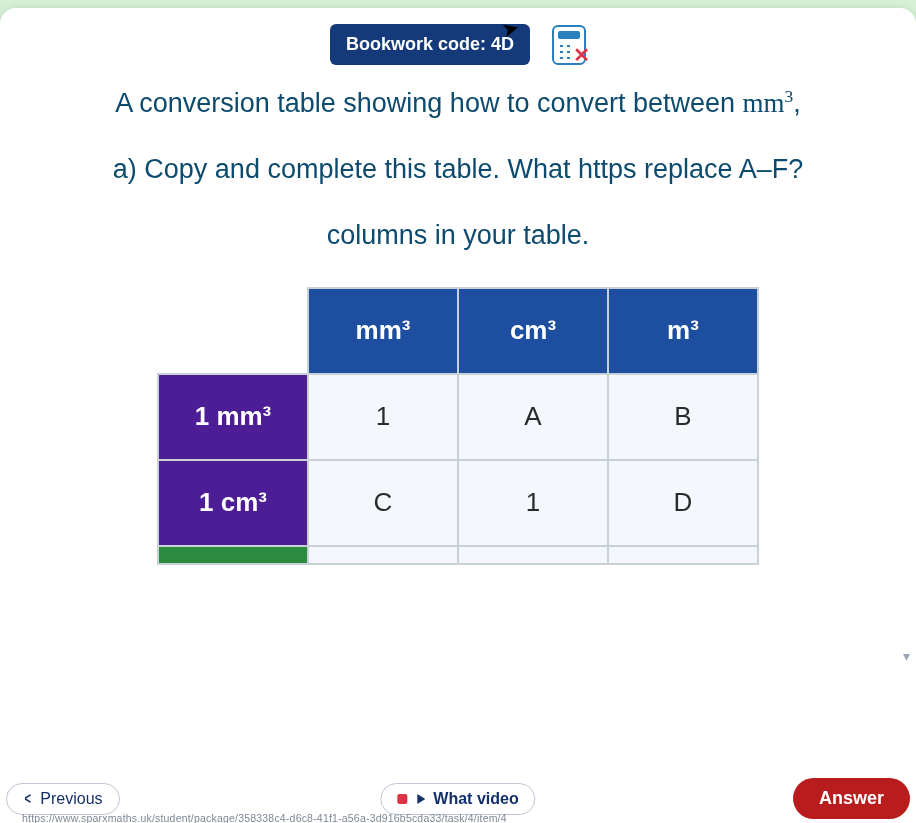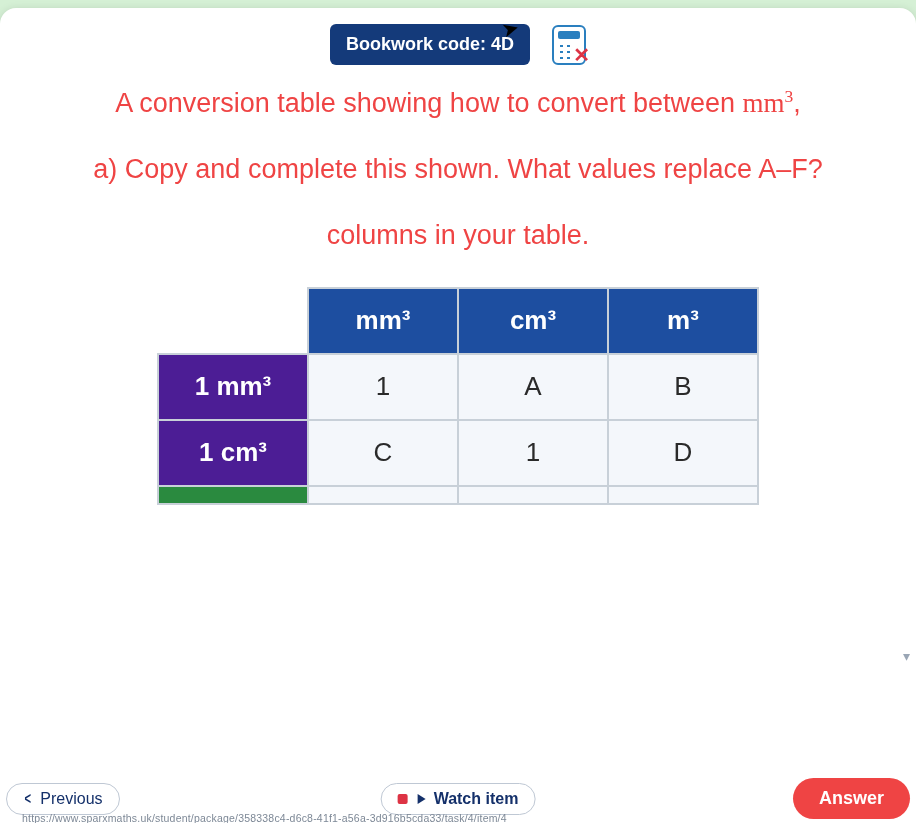--- a/index.html
+++ b/index.html
@@ -59,31 +59,31 @@
   }
   .calc-icon::before {
     content: ""; position: absolute; top: 4px; left: 4px; right: 4px; height: 8px;
     background: #2a7fbf; border-radius: 2px;
   }
   .calc-icon .dots { position: absolute; left: 4px; right: 12px; top: 16px; bottom: 4px;
     background-image: radial-gradient(#2a7fbf 1.3px, transparent 1.3px);
     background-size: 7px 6px; }
   .calc-x { position:absolute; right:-6px; bottom:-4px; color:#d34; font-weight:900; font-size:20px; }
   .calc-text { font-size: 16px; line-height: 1.2; color:#333; }
-  .content { font-size: 27px; text-align: center; line-height: 1.55; color: #ef4444; }
+  .content { font-size: 27px; text-align: center; line-height: 1.55; color: #0c4a6e; }
   .content .serif { font-family: "Times New Roman", Times, serif; }
   sup { font-size: .65em; }
   .question p { margin: 0 0 6px; }
   .gap { height: 18px; }
 
   .table-wrap { display:flex; justify-content:center; margin-top: 30px; }
   table.conv { border-collapse: collapse; font-size: 26px; }
   table.conv th, table.conv td {
     border: 2px solid #c8d0d8;
-    width: 150px; height: 66px;
+    width: 150px; height: 86px;
     text-align: center; vertical-align: middle;
   }
   table.conv th.blank { border:none; background:transparent; }
   table.conv thead th.unit {
     background: #1d4ea0; color:#fff; font-weight:700;
   }
   table.conv tbody th.rowh {
     background: #4c1d95; color:#fff; font-weight:700;
   }
   table.conv td { background: #f4f7fb; color:#2a2a2a; font-weight:500; }
@@ -98,21 +98,21 @@
   .pill {
     border: 1.5px solid #bfc8d4; border-radius: 999px;
     padding: 6px 16px; background:#fff; color:#14306a; font-size:16px;
     display:flex; align-items:center; gap:8px;
   }
   .prev { color:#14306a; }
   .watch { position:absolute; left:50%; transform:translateX(-50%); color:#14306a; font-weight:600;}
   .watch .rec { display:inline-block; width:10px; height:10px; background:#d34; border-radius:2px; margin-right:2px;}
   .watch .play { display:inline-block; width:0; height:0; border-left:8px solid #14306a; border-top:5px solid transparent; border-bottom:5px solid transparent;}
   .answer-btn {
-    background:#ef4444; color:#fff; border:none; border-radius:999px;
+    background:#b91c1c; color:#fff; border:none; border-radius:999px;
     padding:10px 26px; font-size:18px; font-weight:600;
   }
   .url { position:absolute; bottom:-1px; left:22px; font-size:10.5px; color:#7d8896; letter-spacing:.2px;}
   .chev { display:inline-block; transform: scaleX(.7); font-weight:900; }
   .side-arrow { position:absolute; right:6px; top:640px; color:#9aa6b5; font-size:14px;}
 </style>
 </head>
 <body>
 
 <div class="card">
@@ -128,21 +128,21 @@
         <span class="calc-x">✕</span>
       </div>
     </div>
   </div>
 
   <div class="content question">
     <p>
       <span>A conversion table showing how to convert between </span><span class="serif"><span>mm</span><sup>3</sup></span><span>,</span>
     </p>
     <div class="gap"></div>
-    <p>a) Copy and complete this shown. What values replace A–F?</p>
+    <p>a) Copy and complete this table. What https replace A–F?</p>
     <div class="gap"></div>
     <p>columns in your table.</p>
   </div>
 
   <div class="table-wrap">
     <table class="conv">
       <thead>
         <tr>
           <th class="blank"></th>
           <th class="unit">mm³</th>
@@ -176,20 +176,20 @@
   <div class="side-arrow">▾</div>
 
   <div class="bottom-bar">
     <div class="pill prev">
       <span class="chev">&lt;</span>
       <span>Previous</span>
     </div>
     <div class="pill watch">
       <span class="rec"></span>
       <span class="play"></span>
-      <span>Watch item</span>
+      <span>What video</span>
     </div>
     <button class="answer-btn">
       <span>Answer</span>
     </button>
   </div>
   <div class="url">https://www.sparxmaths.uk/student/package/358338c4-d6c8-41f1-a56a-3d916b5cda33/task/4/item/4</div>
 </div>
 
 </body></html>

